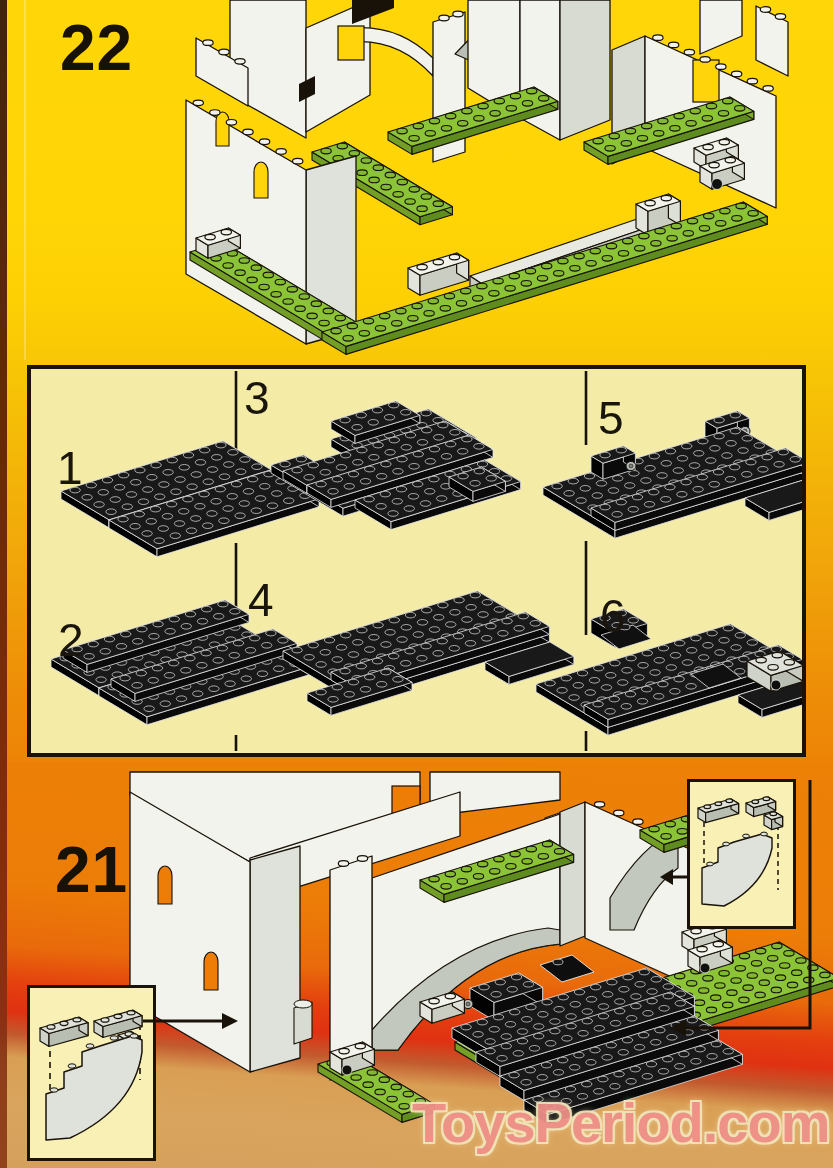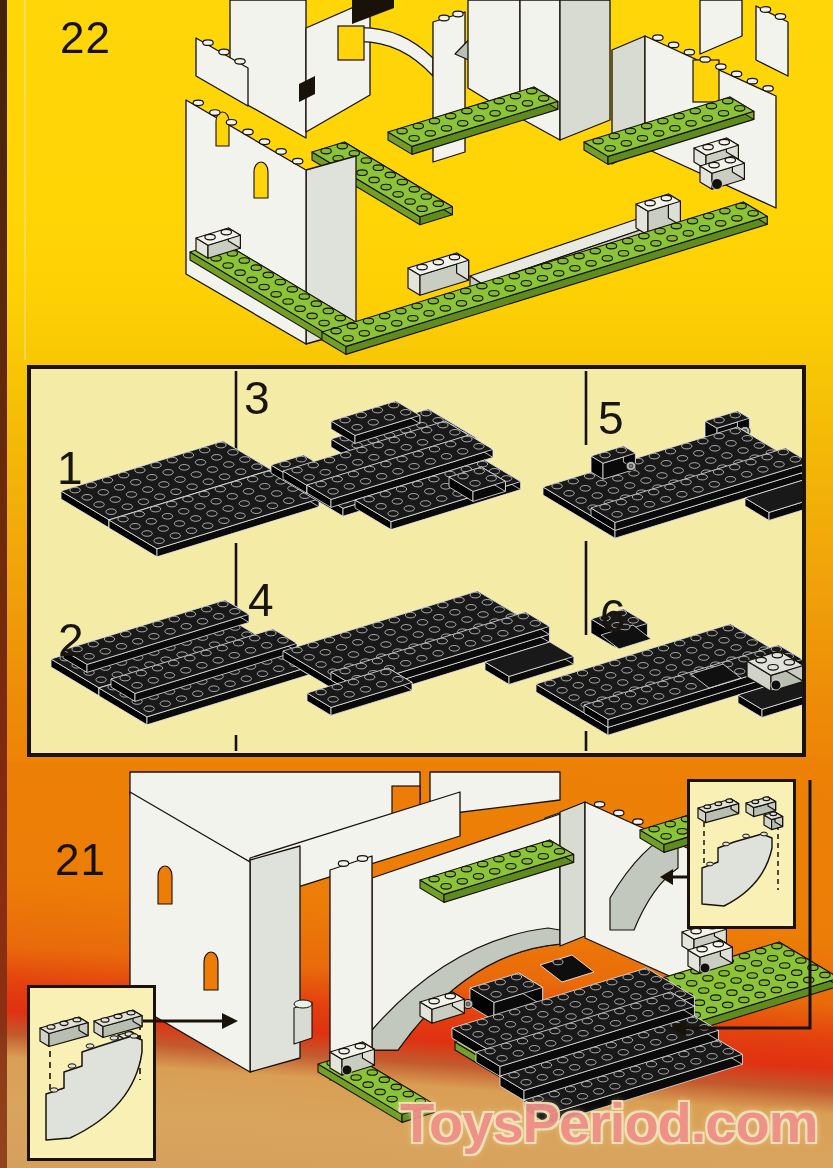--- a/index.html
+++ b/index.html
@@ -8,31 +8,31 @@
     font-family:"Liberation Sans", sans-serif;
     background:linear-gradient(180deg,#ffd608 0px,#ffd506 210px,#fdd004 300px,#f7c406 380px,#f3b308 480px,#f0a20a 580px,#ee9008 680px,#ed8306 762px,#ed8106 763px);
   }
   .bottom-bg{
     position:absolute;left:0;top:762px;width:833px;height:406px;
     background:linear-gradient(184deg,#ed8106 0%,#ec7d07 38%,#e96a0b 52%,#e4400f 60%,#e03112 66%,#c25a2e 71%,#d99f54 76%,#d9a45e 86%,#d5a05b 100%);
   }
   .edge-strip{position:absolute;left:0;top:0;width:7px;height:1168px;
     background:linear-gradient(180deg,#2b1006 0%,#5a1a0c 40%,#7c2410 75%,#8a3a14 100%);opacity:.9;}
   .crease{position:absolute;left:24px;top:0;width:2px;height:360px;background:rgba(255,255,255,.25);}
-  .step-num{position:absolute;font-weight:400;font-size:44px;color:#181106;letter-spacing:1px;line-height:1;}
+  .step-num{position:absolute;font-weight:700;font-size:64px;color:#181106;letter-spacing:1px;line-height:1;}
   .parts-box{position:absolute;left:27px;top:365px;width:771px;height:384px;
     background:#f4eba6;border:4px solid #1b1309;}
   .part-num{position:absolute;font-weight:400;font-size:46px;color:#19140c;line-height:1;}
   .inset-box{position:absolute;background:#f8f0b4;border:3px solid #1b1309;}
   .inset-left{left:27px;top:985px;width:123px;height:170px;}
   .inset-right{left:687px;top:779px;width:103px;height:144px;}
   .ill{position:absolute;left:0;}
   .arrow-svg{position:absolute;overflow:visible;}
   .watermark{
-    position:absolute;left:400px;top:1090px;white-space:nowrap;
+    position:absolute;left:412px;top:1090px;white-space:nowrap;
     font-weight:700;font-size:56px;letter-spacing:-1px;color:#f0918a;opacity:.94;
     text-shadow:-2px -2px 0 #f2e6bb, 2px -2px 0 #f2e6bb, -2px 2px 0 #f2e6bb, 2px 2px 0 #f2e6bb, 0 0 7px #f2e6bb;
   }
 </style>
 </head>
 <body>
 
 <div class="page">
 
   <div class="bottom-bg"></div>

